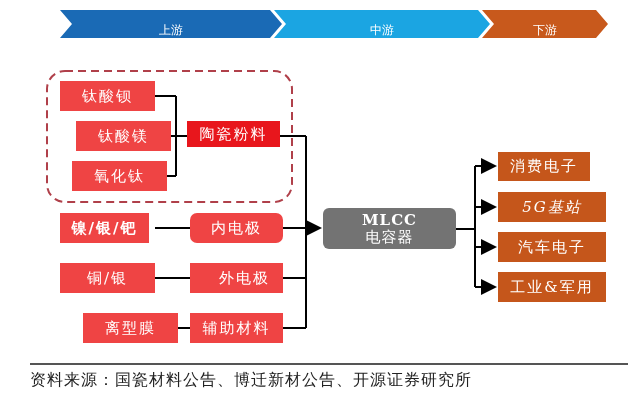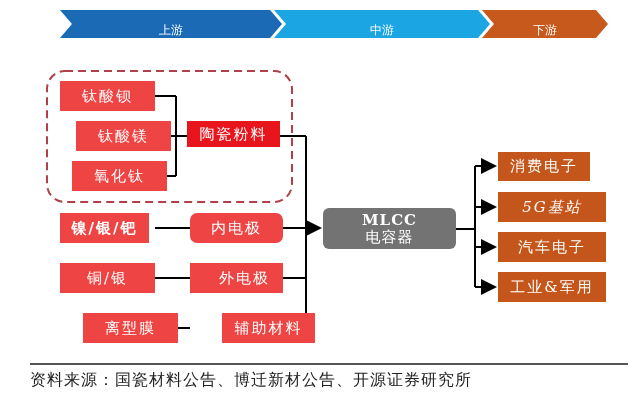--- a/index.html
+++ b/index.html
@@ -76,21 +76,21 @@
 <div class="box blue" style="left:76px;top:121px;width:95px;height:30px;">钛酸镁</div>
 <div class="box blue" style="left:60px;top:161px;width:95px;height:30px;margin-left:12px;">氧化钛</div>
 
 <div class="box red" style="left:187px;top:121px;width:93px;height:26px;">陶瓷粉料</div>
 
 <div class="box blue" style="left:60px;top:213px;width:89px;height:30px;font-weight:bold;">镍/银/钯</div>
 <div class="box blue" style="left:190px;top:213px;width:93px;height:30px;border-radius:7px;">内电极</div>
 <div class="box blue" style="left:60px;top:263px;width:95px;height:30px;">铜/银</div>
 <div class="box blue" style="left:190px;top:263px;width:93px;height:30px;padding-left:16px;">外电极</div>
 <div class="box blue" style="left:60px;top:313px;width:95px;height:30px;margin-left:23px;">离型膜</div>
-<div class="box blue" style="left:190px;top:313px;width:93px;height:30px;margin-left:32px;">辅助材料</div>
+<div class="box blue" style="left:190px;top:313px;width:93px;height:30px;">辅助材料</div>
 
 <div class="box mlcc" style="left:323px;top:208px;width:133px;height:41px;">
   <span>MLCC</span>
   <span style="font-weight:normal;">电容器</span>
 </div>
 
 <div class="box orange" style="left:498px;top:152px;width:92px;height:29px;">消费电子</div>
 <div class="box orange" style="left:498px;top:192px;width:108px;height:30px;font-style:italic;">5G基站</div>
 <div class="box orange" style="left:498px;top:232px;width:108px;height:30px;">汽车电子</div>
 <div class="box orange" style="left:498px;top:272px;width:108px;height:30px;">工业&amp;军用</div>

